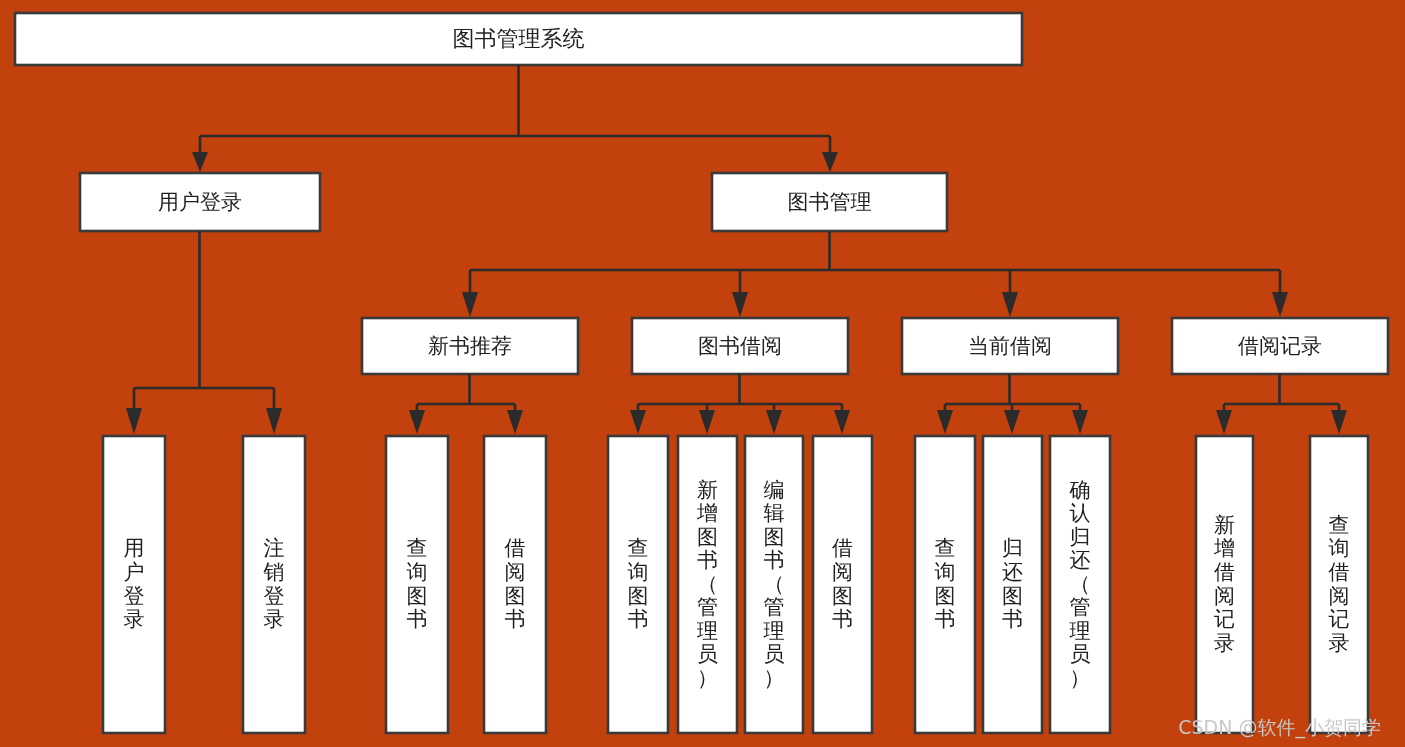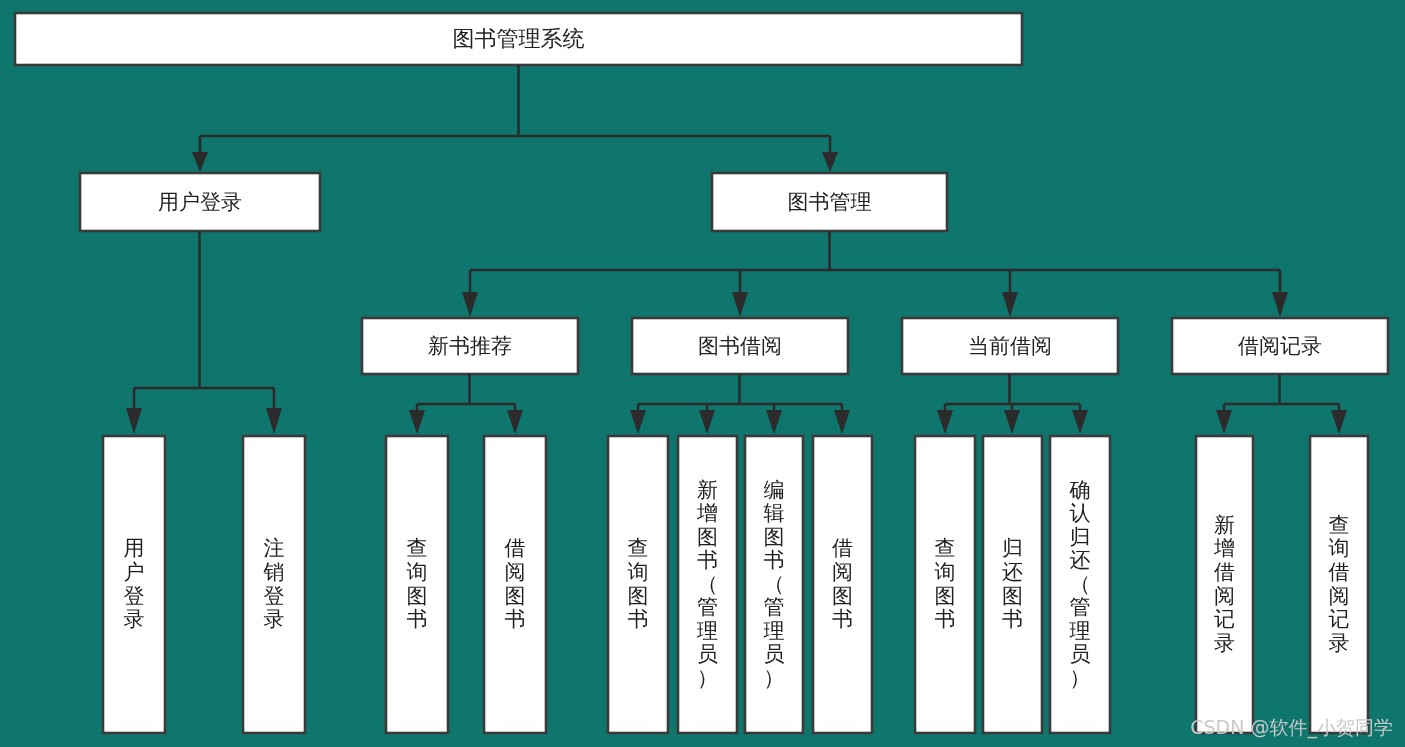--- a/index.html
+++ b/index.html
@@ -10,21 +10,21 @@
   body {
     width: 1405px;
     height: 747px;
     font-family: "DejaVu Sans", "Liberation Sans", sans-serif;
     overflow: hidden;
   }
   #diagram-root {
     position: relative;
     width: 1405px;
     height: 747px;
-    background: #0f766e;
+    background: #c2410c;
   }
   svg.diagram-canvas {
     position: absolute;
     left: 0;
     top: 0;
     width: 1405px;
     height: 747px;
   }
   .node-box {
     fill: #ffffff;
@@ -67,21 +67,21 @@
     color: #1f1f1f;
     letter-spacing: 0;
     pointer-events: none;
     text-align: center;
   }
   .vlabel span {
     display: block;
   }
   .watermark {
     position: absolute;
-    right: 12px;
+    right: 24px;
     bottom: 6px;
     font-size: 19px;
     color: #c8c8c8;
     font-family: "DejaVu Sans", "Liberation Sans", sans-serif;
     white-space: nowrap;
   }
 </style>
 </head>
 <body>
 

